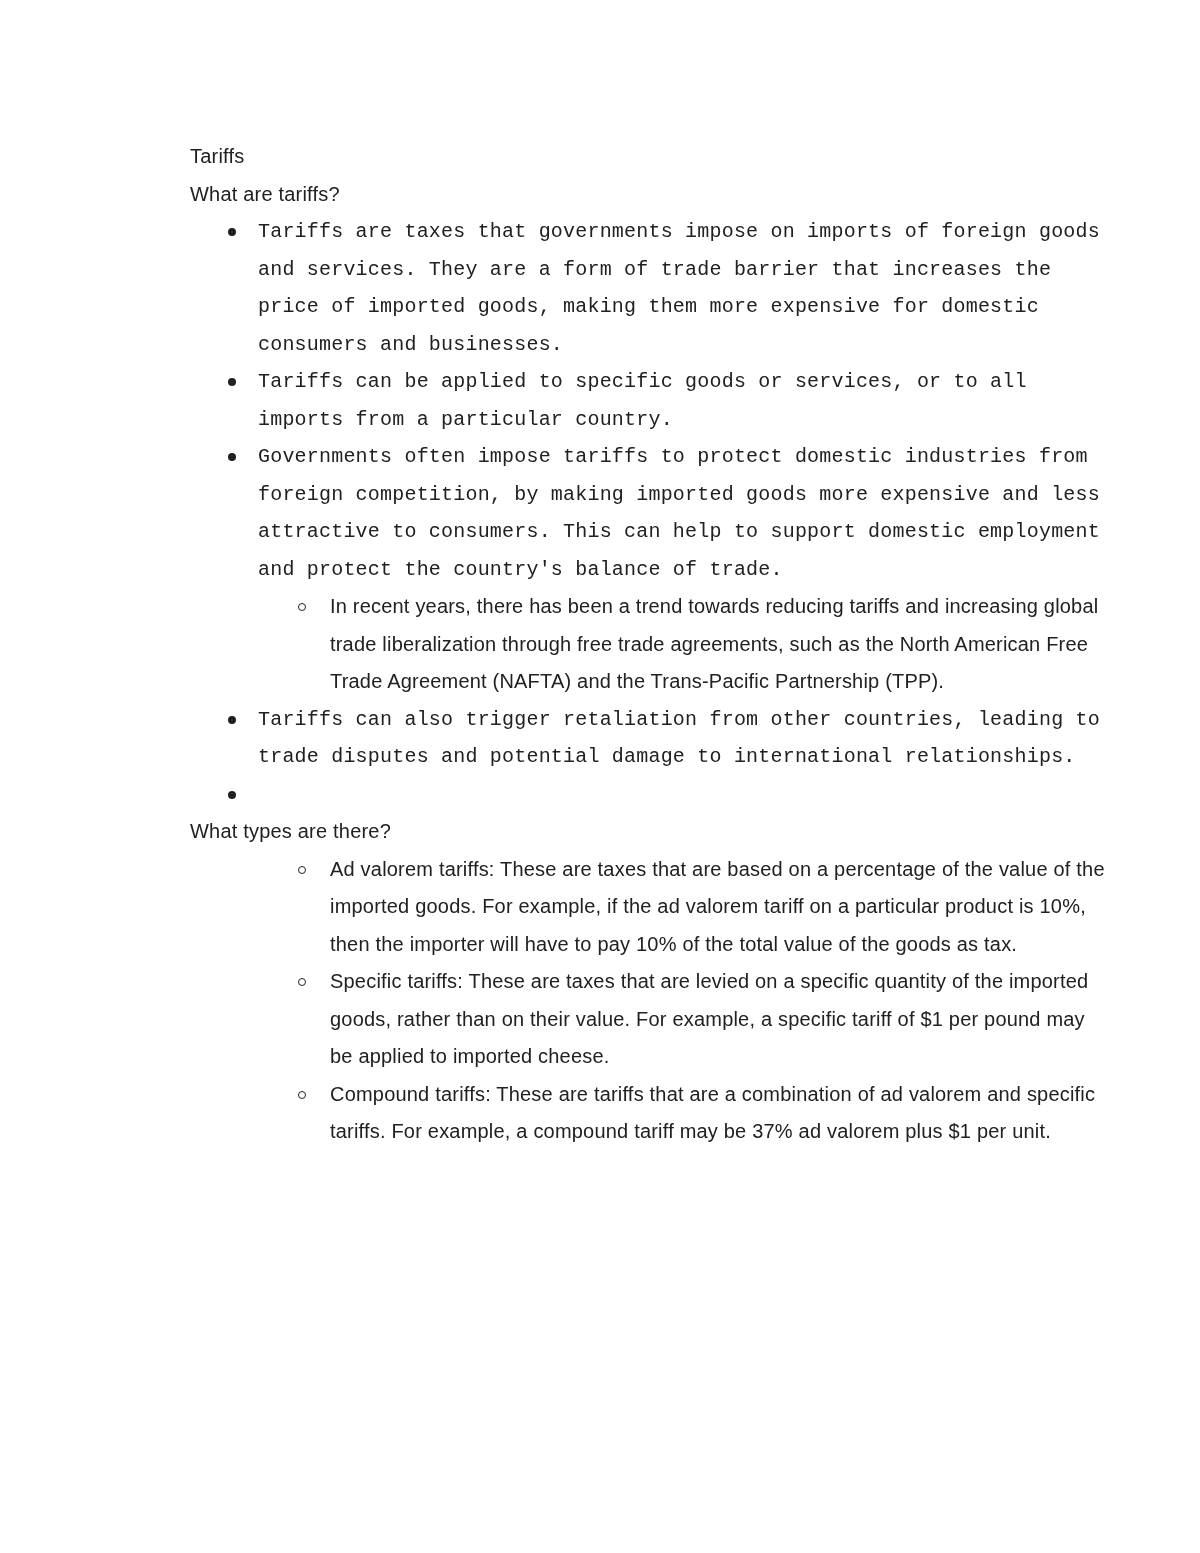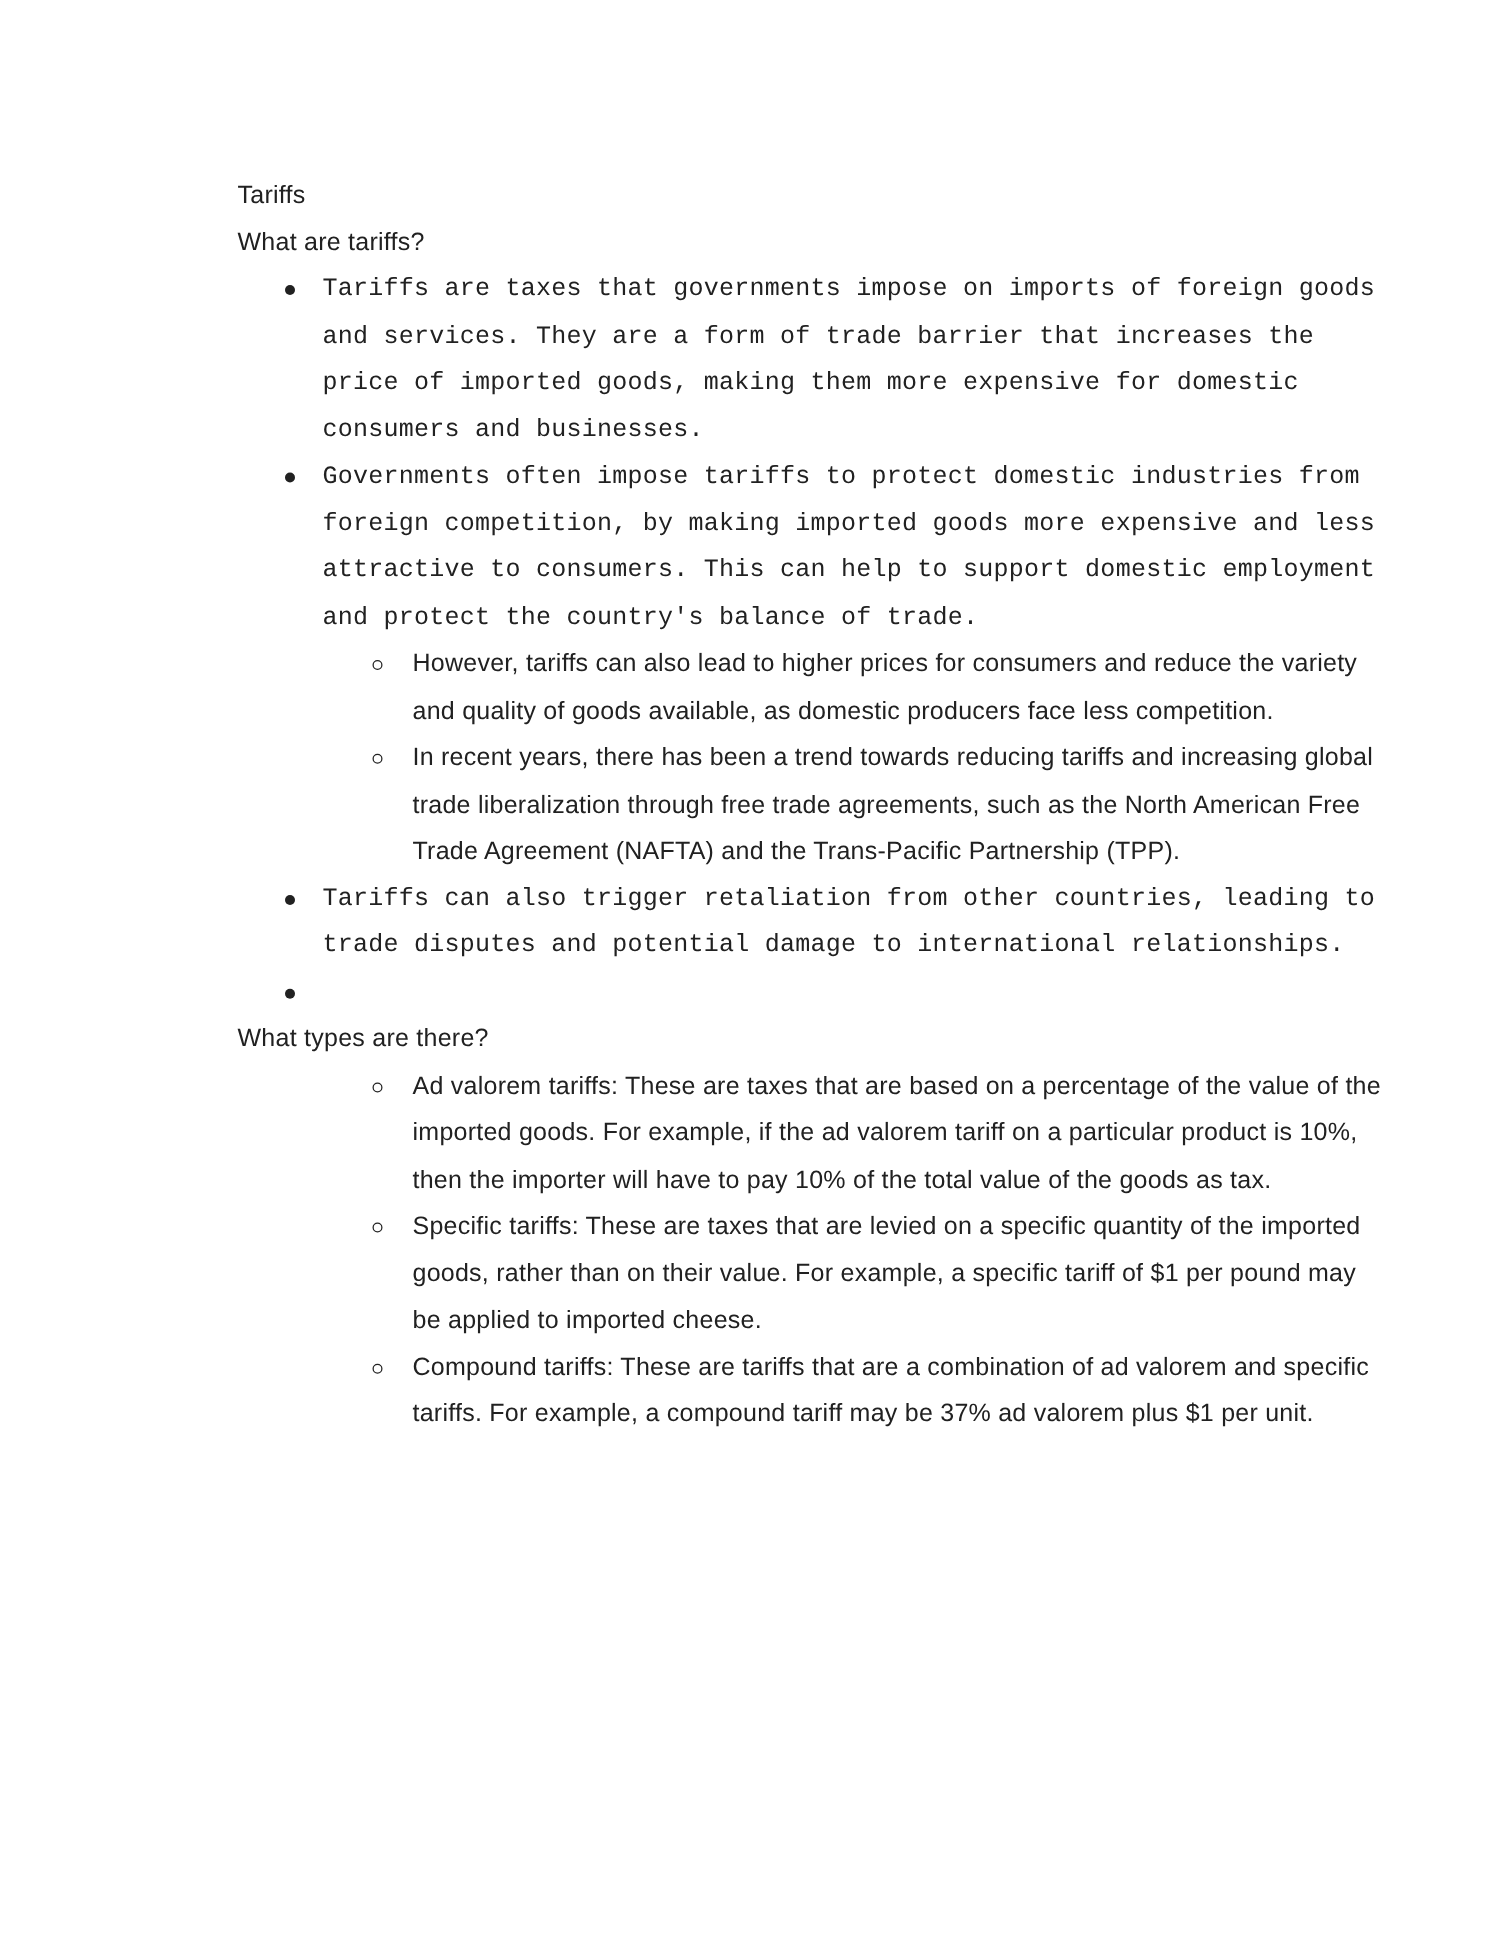--- a/index.html
+++ b/index.html
@@ -66,25 +66,25 @@
 
     <div class="section-heading">What are tariffs?</div>
 
     <div class="bullet-list">
       <div class="li l1">
         <span class="marker"></span>
         <span>Tariffs are taxes that governments impose on imports of foreign goods and services. They are a form of trade barrier that increases the price of imported goods, making them more expensive for domestic consumers and businesses.</span>
       </div>
       <div class="li l1">
         <span class="marker"></span>
+        <span>Tariffs can be applied to specific goods or services, or to all imports from a particular country.</span>
+      </div>
+      <div class="li l1">
+        <span class="marker"></span>
         <span>Governments often impose tariffs to protect domestic industries from foreign competition, by making imported goods more expensive and less attractive to consumers. This can help to support domestic employment and protect the country's balance of trade.</span>
-      </div>
-      <div class="li l2">
-        <span class="marker"></span>
-        <span>However, tariffs can also lead to higher prices for consumers and reduce the variety and quality of goods available, as domestic producers face less competition.</span>
       </div>
       <div class="li l2">
         <span class="marker"></span>
         <span>In recent years, there has been a trend towards reducing tariffs and increasing global trade liberalization through free trade agreements, such as the North American Free Trade Agreement (NAFTA) and the Trans-Pacific Partnership (TPP).</span>
       </div>
       <div class="li l1">
         <span class="marker"></span>
         <span>Tariffs can also trigger retaliation from other countries, leading to trade disputes and potential damage to international relationships.</span>
       </div>
       <div class="li l1">

